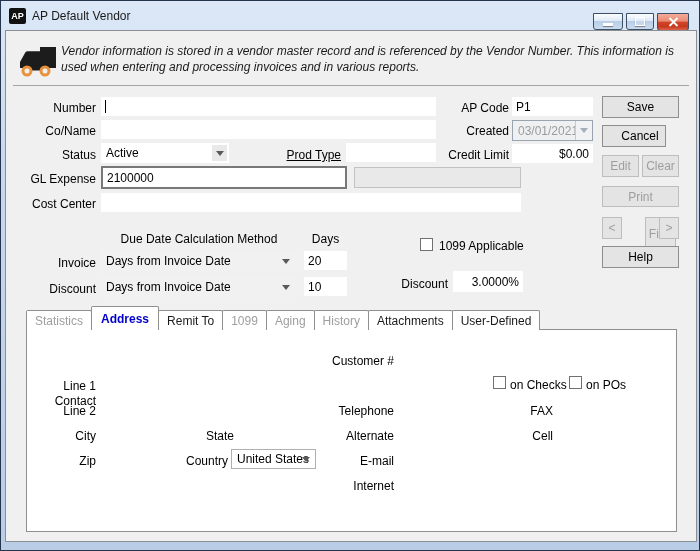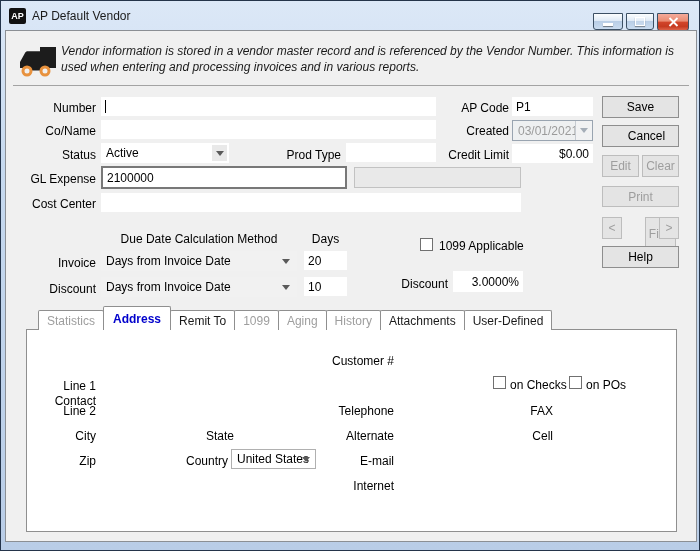--- a/index.html
+++ b/index.html
@@ -69,21 +69,21 @@
   .chk { position:absolute; width:13px; height:13px; background:#fff; border:1px solid #707070; }
 
   .sep { position:absolute; left:12px; top:84px; width:676px; height:1px; background:#a3a3a3; }
   .info-text { position:absolute; left:60px; top:42px; width:630px; font-size:12px; line-height:16px; color:#1a1a1a;font-style:italic; }
   .truck { position:absolute; left:16px; top:43px; }
 
   .tabstrip { position:absolute; left:25px; top:305px; height:24px; display:flex; align-items:flex-end; z-index:3; }
   .tab { height:20px; background:#fff; border:1px solid #8f8f8f; border-bottom:none;
          border-radius:2px 2px 0 0; padding:0 8px; font-size:12px; color:#1a1a1a;
          display:flex; align-items:center; margin-left:-1px; position:relative; z-index:1; }
-  .tab:first-child { margin-left:12px; }
+  .tab:first-child { margin-left:0; }
   .tab.dim { color:#9e9e9e; }
   .tab.active { height:24px; font-weight:bold; color:#0000cc; z-index:4; padding:0 9px; }
   .panel { position:absolute; left:25px; top:328px; width:651px; height:203px; background:#fff;
            border:1px solid #8f8f8f; z-index:2; }
 </style>
 </head>
 <body>
 
 <div class="window">
 
@@ -126,21 +126,21 @@
     </div>
 
   <div class="lbl" style="left:15px; top:147px; width:80px;">Status</div>
   <div class="combo-white" style="left:100px; top:142px; width:128px; height:20px;">
     <span>Active</span>
     <div class="combo-btn">
         <div class="arrow-dn"></div>
       </div>
   </div>
 
-  <div class="lbl" style="left:260px; top:147px; width:80px;">Prod Type</div>
+  <div class="lbl" style="left:260px; top:147px; width:80px;text-decoration:underline;">Prod Type</div>
   <div class="fld" style="left:345px; top:142px; width:90px; height:19px;">
       <span></span>
     </div>
 
   <div class="lbl" style="left:15px; top:171px; width:80px;">GL Expense</div>
   <div class="fld fld-bordered" style="left:100px; top:165px; width:246px; height:23px;">
       <span>2100000</span>
     </div>
   <div class="fld-disabled" style="left:353px; top:166px; width:167px; height:21px;"></div>
 
@@ -161,21 +161,21 @@
         <div class="arrow-dn"></div>
       </div>
   </div>
 
   <div class="lbl" style="left:428px; top:147px; width:80px;">Credit Limit</div>
   <div class="fld fld-right" style="left:511px; top:143px; width:81px; height:19px;">
       <span>$0.00</span>
     </div>
 
   <div class="btn" style="left:601px; top:95px;  width:77px; height:22px;">Save</div>
-  <div class="btn" style="left:601px; top:124px; width:77px; height:22px;padding-left:12px;">Cancel</div>
+  <div class="btn" style="left:601px; top:124px; width:64px; height:22px;padding-left:12px;">Cancel</div>
   <div class="btn disabled" style="left:601px; top:154px; width:37px; height:22px;">Edit</div>
   <div class="btn disabled" style="left:641px; top:154px; width:37px; height:22px;">Clear</div>
   <div class="btn disabled" style="left:601px; top:185px; width:77px; height:21px;">Print</div>
   <div class="btn disabled" style="left:601px; top:216px; width:20px; height:22px;">&lt;</div>
   <div class="btn disabled" style="left:644px; top:216px; width:31px; height:34px;">Find</div>
   <div class="btn disabled" style="left:658px; top:216px; width:20px; height:22px;">&gt;</div>
   <div class="btn" style="left:601px; top:245px; width:77px; height:22px;">Help</div>
 
   <div class="lbl" style="left:100px; top:231px; width:196px; text-align:center;">Due Date Calculation Method</div>
   <div class="lbl" style="left:303px; top:231px; width:43px; text-align:center;">Days</div>

